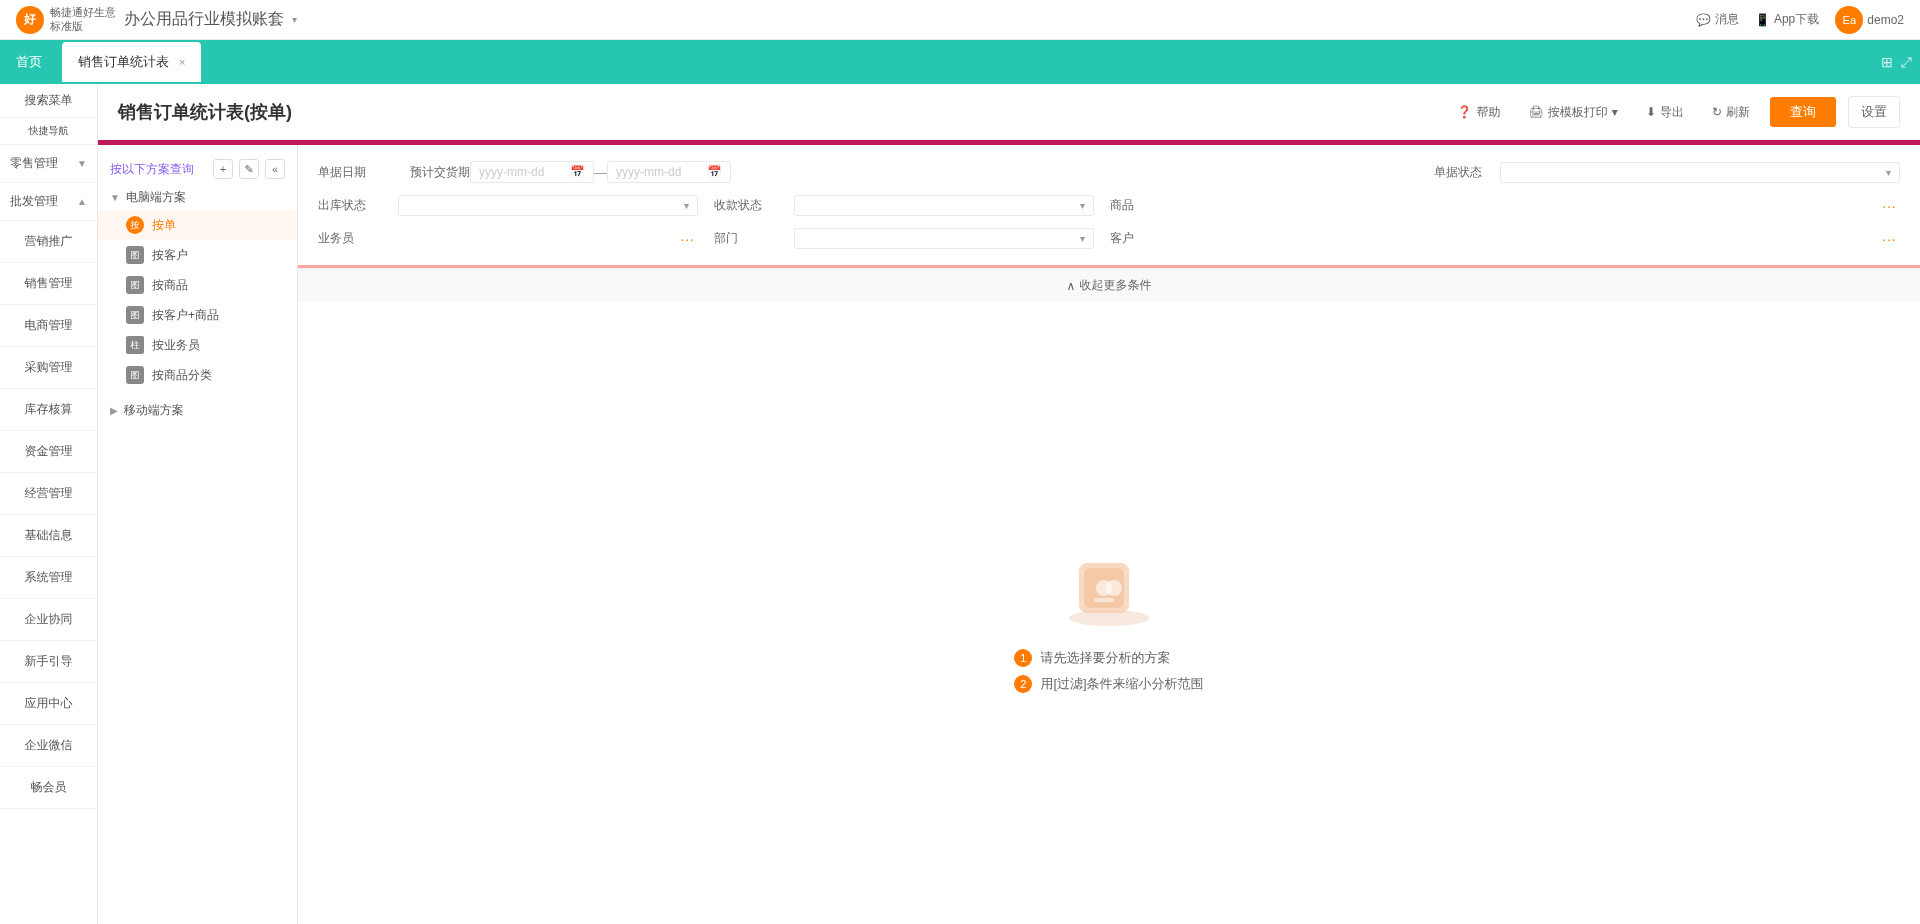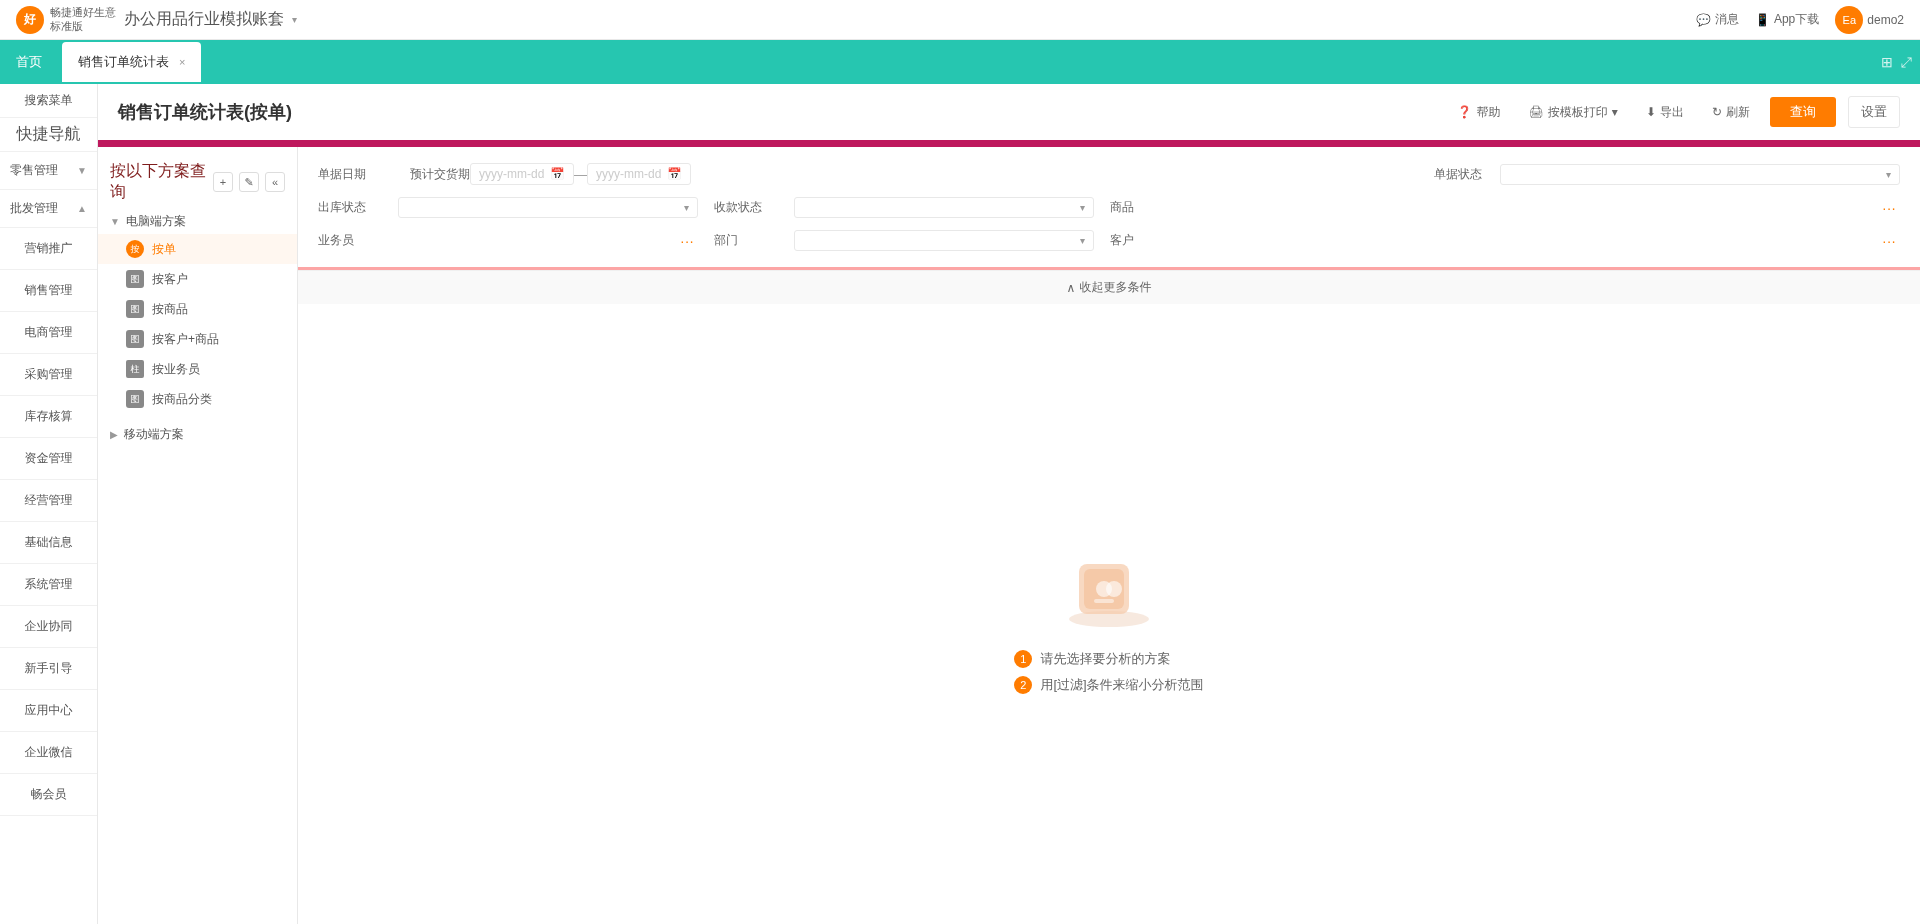--- a/index.html
+++ b/index.html
@@ -26,44 +26,44 @@
     .tab-spacer { flex: 1; }
     .tab-controls { display: flex; align-items: center; padding-right: 8px; gap: 8px; }
     .tab-ctrl-btn { color: rgba(255,255,255,0.8); cursor: pointer; font-size: 14px; }
 
     
     .main-layout { display: flex; flex: 1; overflow: hidden; }
 
     
     .sidebar { width: 98px; background: #fff; border-right: 1px solid #e8e8e8; display: flex; flex-direction: column; overflow-y: auto; }
     .sidebar-search { padding: 8px 10px; color: #555; font-size: 12px; cursor: pointer; text-align: center; border-bottom: 1px solid #f0f0f0; }
-    .sidebar-nav { padding: 6px 10px; color: #555; font-size: 16px; cursor: pointer; text-align: center; border-bottom: 1px solid #f0f0f0; }
+    .sidebar-nav { padding: 6px 10px; color: #555; font-size: 10px; cursor: pointer; text-align: center; border-bottom: 1px solid #f0f0f0; }
     .sidebar-item { padding: 12px 6px; display: flex; flex-direction: column; align-items: center; gap: 4px; cursor: pointer; font-size: 12px; color: #555; border-bottom: 1px solid #f0f0f0; }
     .sidebar-item.has-sub { flex-direction: row; justify-content: space-between; padding: 10px 10px; }
     .sidebar-item .arrow { font-size: 10px; color: #999; }
     .sidebar-item-text { font-size: 12px; }
 
     
     .content-area { flex: 1; display: flex; flex-direction: column; overflow: hidden; background: #f5f5f5; }
 
     
-    .page-header { background: #fff; padding: 12px 20px; display: flex; align-items: center; justify-content: space-between; border-bottom: 7px solid #be185d; }
+    .page-header { background: #fff; padding: 12px 20px; display: flex; align-items: center; justify-content: space-between; border-bottom: 5px solid #be185d; }
     .page-title { font-size: 18px; font-weight: bold; color: #333; }
     .page-actions { display: flex; align-items: center; gap: 12px; }
     .page-action-btn { display: flex; align-items: center; gap: 4px; color: #666; font-size: 12px; cursor: pointer; padding: 4px 8px; border: none; background: none; }
     .query-btn { background: #ff7c00; color: white; border: none; padding: 6px 20px; border-radius: 3px; cursor: pointer; font-size: 13px; }
     .settings-btn { border: 1px solid #e8e8e8; color: #666; padding: 6px 12px; border-radius: 3px; cursor: pointer; font-size: 13px; background: white; }
 
     
     .split-panel { display: flex; flex: 1; overflow: hidden; }
 
     
     .scheme-panel { width: 200px; background: #fff; border-right: 1px solid #e8e8e8; padding: 8px 0; overflow-y: auto; flex-shrink: 0; }
     .scheme-panel-header { display: flex; align-items: center; justify-content: space-between; padding: 6px 12px; font-size: 12px; color: #555; }
-    .scheme-panel-title { font-size: 16px; color: #7f1d1d; }
+    .scheme-panel-title { font-size: 12px; color: #8b5cf6; }
     .scheme-tools { display: flex; gap: 6px; align-items: center; }
     .scheme-tool-btn { width: 20px; height: 20px; border: 1px solid #ddd; border-radius: 3px; display: flex; align-items: center; justify-content: center; cursor: pointer; font-size: 11px; color: #666; background: white; }
     .scheme-category { padding: 4px 12px; display: flex; align-items: center; gap: 6px; font-size: 12px; color: #555; }
     .scheme-category .cat-arrow { font-size: 10px; color: #999; }
     .scheme-category-label { font-weight: 500; }
     .scheme-item { padding: 6px 12px 6px 28px; display: flex; align-items: center; gap: 8px; font-size: 12px; color: #555; cursor: pointer; }
     .scheme-item.active { color: #ff7c00; background: #fff7f0; }
     .scheme-item.active .scheme-item-icon { background: #ff7c00; color: white; }
     .scheme-item-icon { width: 18px; height: 18px; border-radius: 50%; background: #26c6b0; color: white; display: flex; align-items: center; justify-content: center; font-size: 9px; flex-shrink: 0; }
     .scheme-item-icon.square { border-radius: 3px; background: #aaa; }
@@ -72,21 +72,21 @@
     .filter-panel { flex: 1; background: #fff; overflow-y: auto; display: flex; flex-direction: column; }
     .filter-area { padding: 16px 20px; border-bottom: 3px solid #fca5a5; }
     .filter-row { display: flex; align-items: center; gap: 16px; margin-bottom: 12px; }
     .filter-row:last-child { margin-bottom: 0; }
     .filter-label { font-size: 12px; color: #666; white-space: nowrap; min-width: 60px; }
     .date-filter { display: flex; align-items: center; gap: 6px; }
     .date-btn { padding: 3px 8px; border: 1px solid #e8e8e8; border-radius: 3px; cursor: pointer; font-size: 12px; background: white; color: #555; }
     .date-btn.active { background: #ff7c00; color: white; border-color: #ff7c00; border-radius: 10px; }
     .date-range { font-size: 11px; color: #999; margin-left: 6px; }
     .date-input-group { display: flex; align-items: center; gap: 0; margin-left: 16px; }
-    .date-input { border: 1px solid #e8e8e8; border-radius: 3px; padding: 3px 8px; font-size: 12px; color: #999; width: 104px; display: flex; align-items: center; justify-content: space-between; background: white; cursor: pointer; }
+    .date-input { border: 1px solid #e8e8e8; border-radius: 3px; padding: 3px 8px; font-size: 12px; color: #999; width: 124px; display: flex; align-items: center; justify-content: space-between; background: white; cursor: pointer; }
     .date-sep { color: #999; }
     .filter-select { border: 1px solid #e8e8e8; border-radius: 3px; padding: 4px 8px; font-size: 12px; color: #333; background: white; min-width: 200px; display: flex; align-items: center; justify-content: space-between; cursor: pointer; flex: 1; max-width: 320px; }
     .filter-select .chevron { color: #999; font-size: 10px; }
     .filter-select-wide { min-width: 300px; max-width: 400px; }
     .filter-dots { color: #ff7c00; cursor: pointer; font-size: 14px; padding: 0 4px; }
     .filter-group { display: flex; align-items: center; gap: 8px; flex: 1; }
     .filter-section { display: flex; align-items: center; gap: 20px; min-width: 380px; }
 
     .collapse-bar { display: flex; align-items: center; justify-content: center; padding: 8px; background: #f9f9f9; border-top: 1px solid #f0f0f0; cursor: pointer; color: #666; font-size: 12px; gap: 4px; }
 

